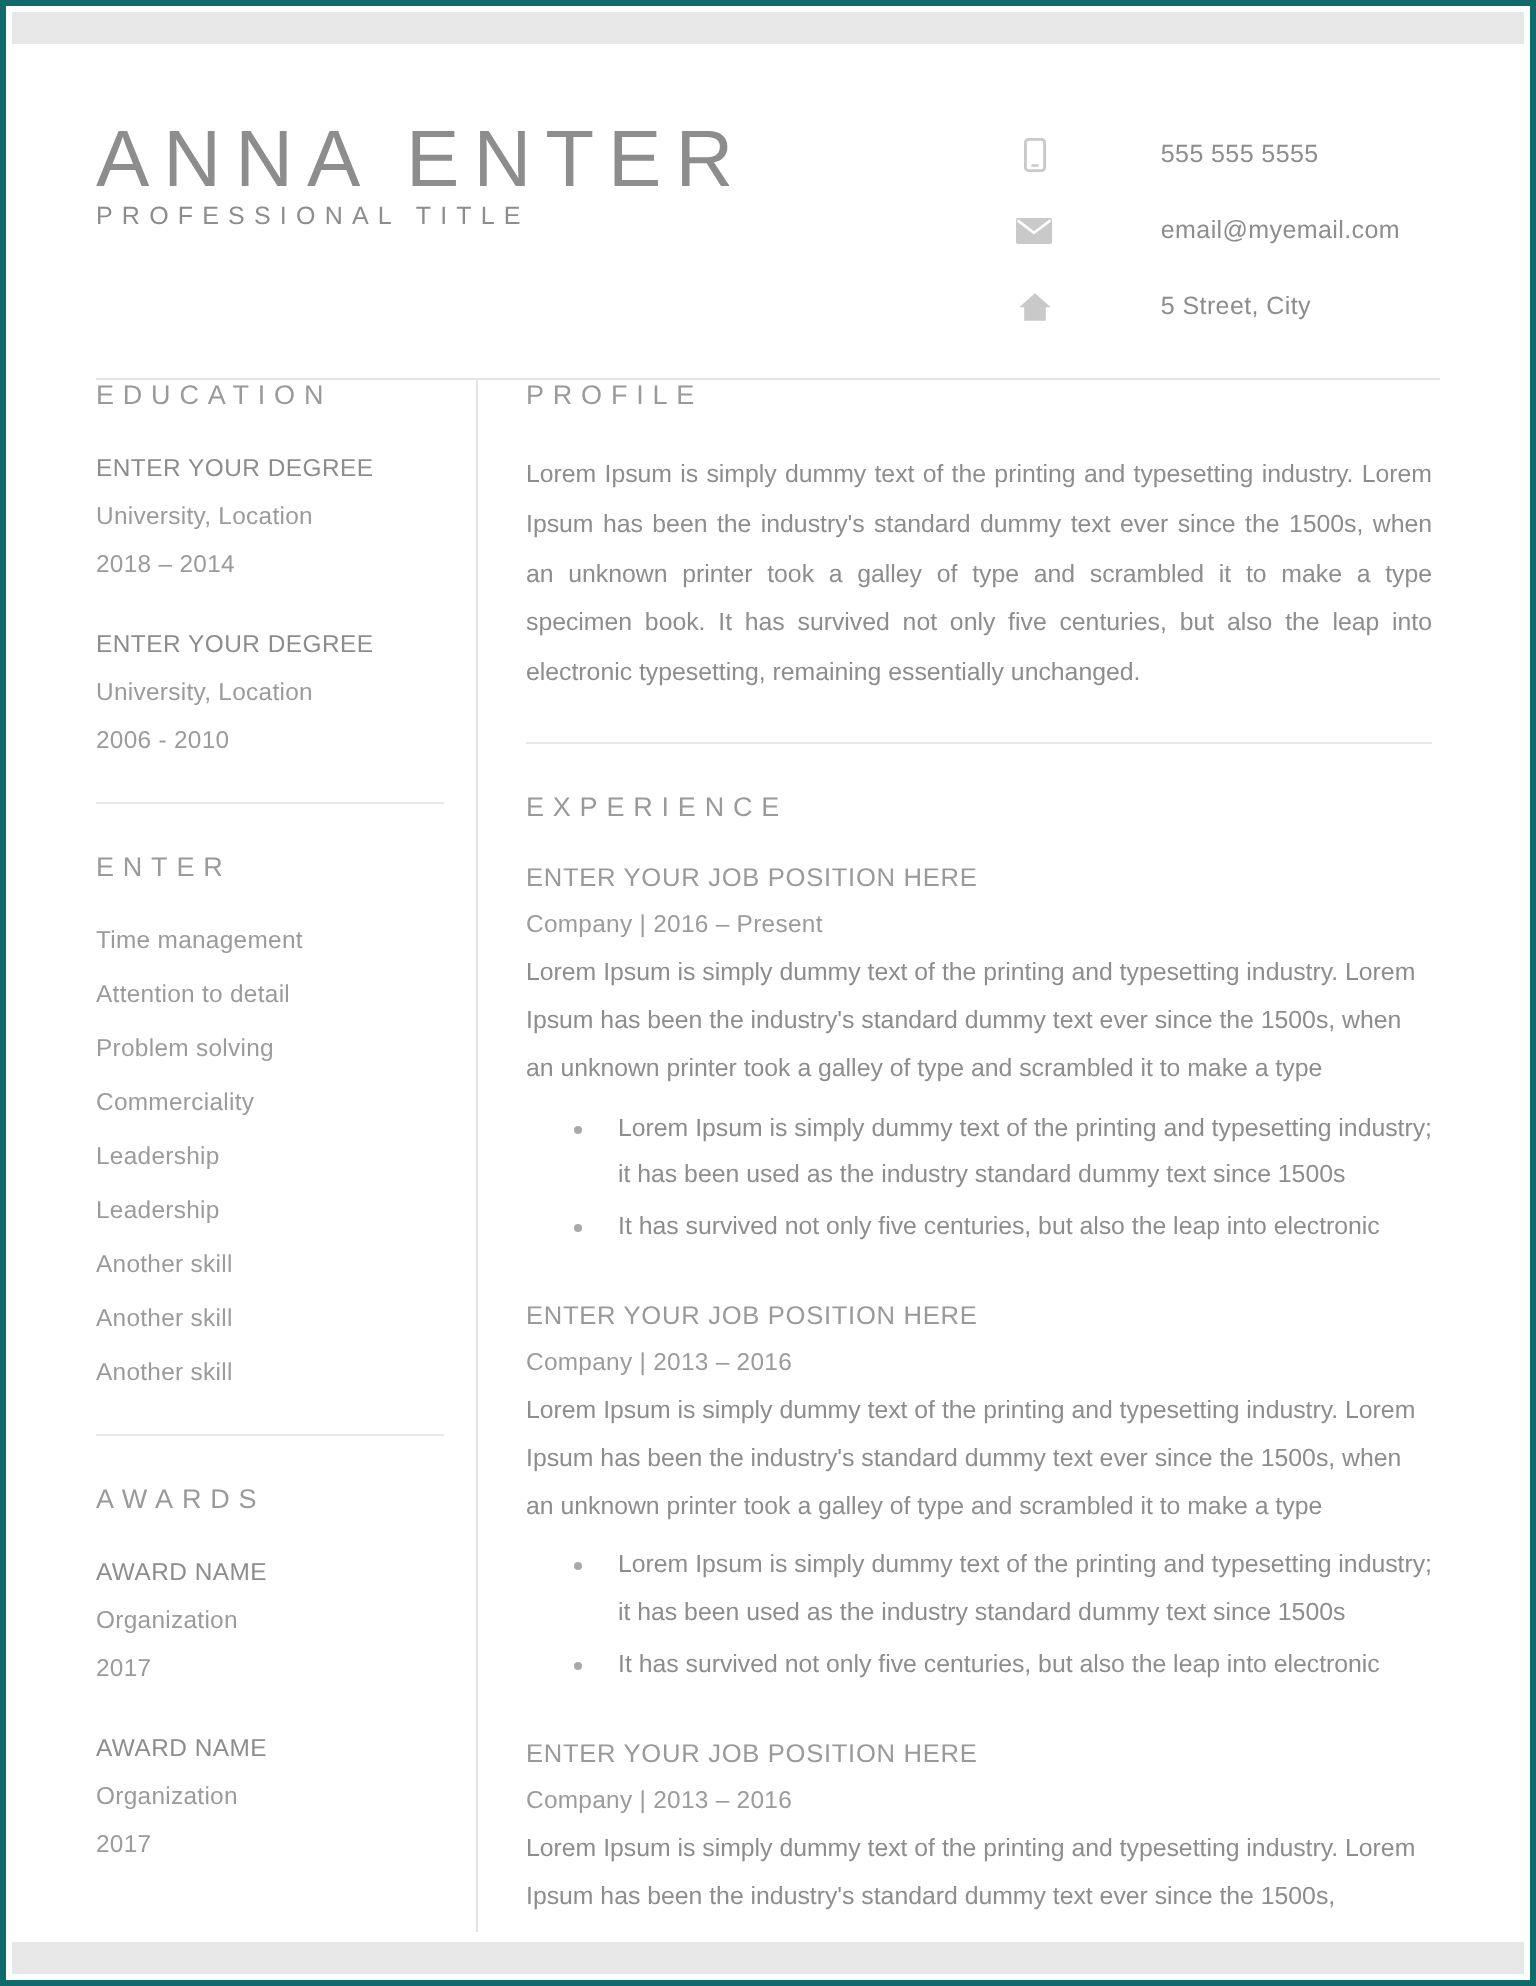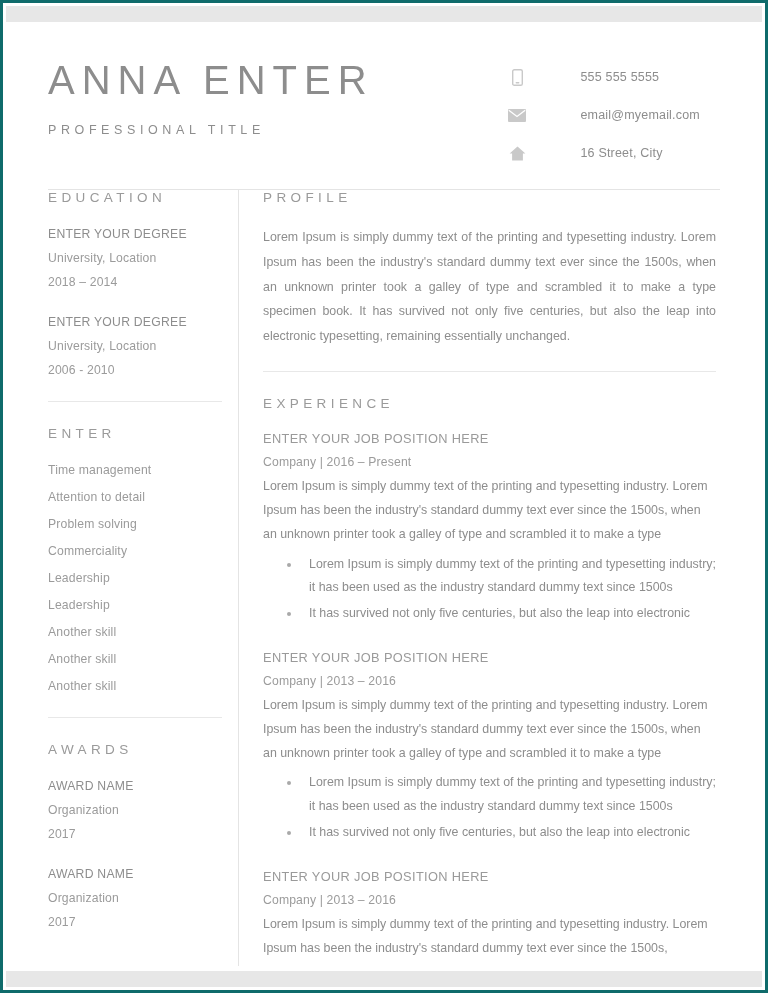--- a/index.html
+++ b/index.html
@@ -57,21 +57,20 @@
   .identity { padding-top: 4px; }
   .full-name {
     font-size: 40px;
     font-weight: 300;
     letter-spacing: 7px;
     color: #8d8d8d;
     line-height: 1.05;
     white-space: nowrap;
   }
   .pro-title {
-    margin-top: 22px;
     font-size: 12.5px;
     letter-spacing: 4.6px;
     color: #8d8d8d;
     font-weight: 400;
   }
 
   .contact-block {
     padding-top: 12px;
     padding-right: 20px;
   }
@@ -282,21 +281,21 @@
             </span>
             <span class="contact-text">email@myemail.com</span>
           </div>
 
           <div class="contact-row">
             <span class="contact-icon">
               <svg width="17" height="15" viewBox="0 0 17 15">
                 <path d="M8.5 0.6 L16.4 7.6 L13.9 7.6 L13.9 14.4 L3.1 14.4 L3.1 7.6 L0.6 7.6 Z" fill="#c9c9c9"></path>
               </svg>
             </span>
-            <span class="contact-text">16 Street, City</span>
+            <span class="contact-text">5 Street, City</span>
           </div>
         </div>
       </div>
 
       <hr class="header-rule">
 
       <div class="columns">
 
         <div class="col-left">
 

